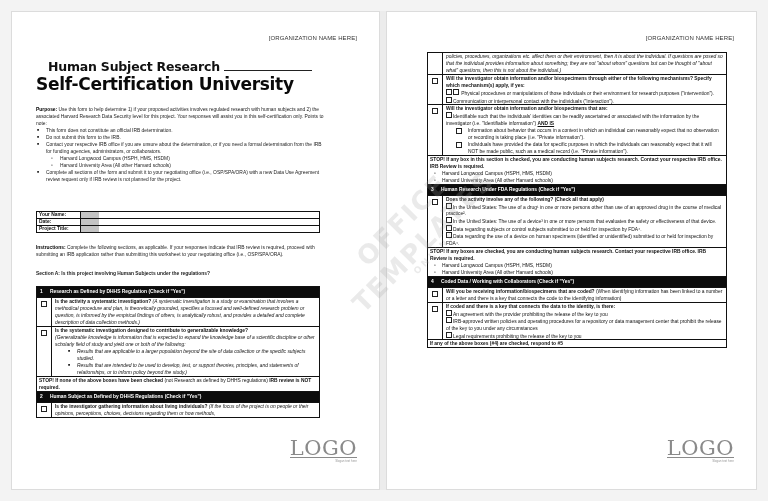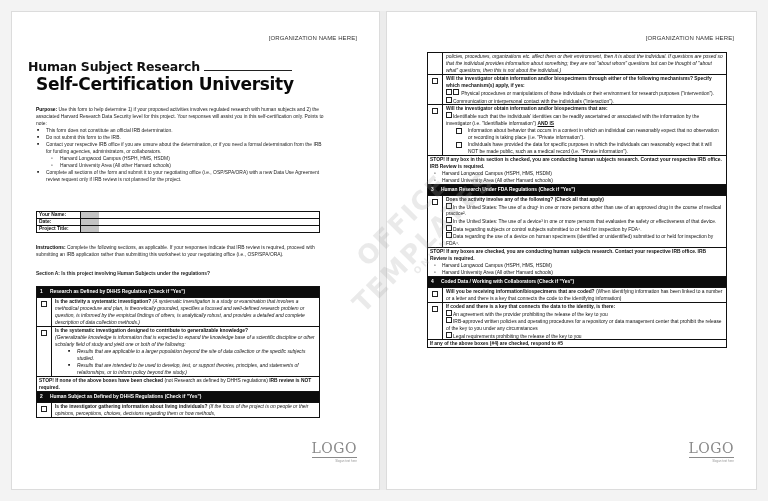--- a/index.html
+++ b/index.html
@@ -14,21 +14,21 @@
     border:1px solid #dcdcdc;
     box-sizing:border-box; overflow:hidden;
   }
   #page-left { left:11px; width:369px; height:479px; }
   #page-right { left:386px; width:371px; height:479px; }
 
   .org { position:absolute; right:22px; font-size:6px; color:#333; letter-spacing:0.1px; }
   #page-left .org { top:23px; }
   #page-right .org { top:23px; }
 
-  .title1 { position:absolute; left:16px; top:47px; font-size:12.5px; font-weight:bold; font-family:"DejaVu Sans", sans-serif; color:#111; letter-spacing:-0.2px; }
+  .title1 { position:absolute; left:36px; top:47px; font-size:12.5px; font-weight:bold; font-family:"DejaVu Sans", sans-serif; color:#111; letter-spacing:-0.2px; }
   .title1 .blank { display:inline-block; width:88px; border-bottom:1px solid #222; height:10px; margin-left:4px; vertical-align:baseline; }
   .title2 { position:absolute; left:24px; top:62px; font-size:17px; font-weight:bold; font-family:"DejaVu Sans", sans-serif; color:#0a0a0a; letter-spacing:-0.3px; }
 
   .body-text { position:absolute; left:24px; width:290px; font-size:4.9px; line-height:7px; color:#222; }
   .body-text b { color:#000; }
   ul.pts { margin:0; padding:0 0 0 10px; list-style:none; }
   ul.pts li { position:relative; }
   ul.pts li::before { content:"■"; position:absolute; left:-9px; font-size:3.5px; }
   ul.sub { margin:0; padding:0 0 0 14px; list-style:none; }
   ul.sub li::before { content:"▫"; position:absolute; left:-9px; font-size:5px; }
@@ -50,21 +50,21 @@
   .row .txt i { font-style:italic; }
   .stop { border-top:1px solid #111; font-size:4.9px; line-height:7px; padding:0 2px; }
   .stop b { font-weight:bold; }
   .inline-box { display:inline-block; width:4px; height:4px; border:0.7px solid #222; margin-right:1px; vertical-align:-0.5px; }
   .indent2 { padding-left:22px; position:relative; }
   .indent2 .inline-box { position:absolute; left:10px; top:1px; }
   .bul { padding-left:12px; position:relative; }
   .bul::before { content:"▫"; position:absolute; left:4px; font-size:5px; }
 
   .logo { position:absolute; right:22px; bottom:26px; text-align:right; }
-  .logo .logo-text { font-family:"DejaVu Serif", serif; font-size:14px; color:#8a8a8a; letter-spacing:0.5px; line-height:17px; border-bottom:1px solid #8a8a8a; }
+  .logo .logo-text { font-family:"DejaVu Serif", serif; font-size:21px; color:#8a8a8a; letter-spacing:0.5px; line-height:17px; border-bottom:1px solid #8a8a8a; }
   .logo .tag { font-size:3px; color:#999; margin-top:1px; }
 
   .watermark {
     position:absolute; left:300px; top:200px; width:230px; text-align:center;
     transform:rotate(-45deg); transform-origin:center;
     font-family:"DejaVu Sans", sans-serif; font-weight:bold; font-size:26px;
     color:rgba(160,160,160,0.22); letter-spacing:2px; pointer-events:none;
   }
   .watermark .sub { font-size:9px; display:block; letter-spacing:3px; margin-top:-4px; }
   .gutter { position:absolute; left:380px; top:11px; width:6px; height:479px; background:#ececec; }

